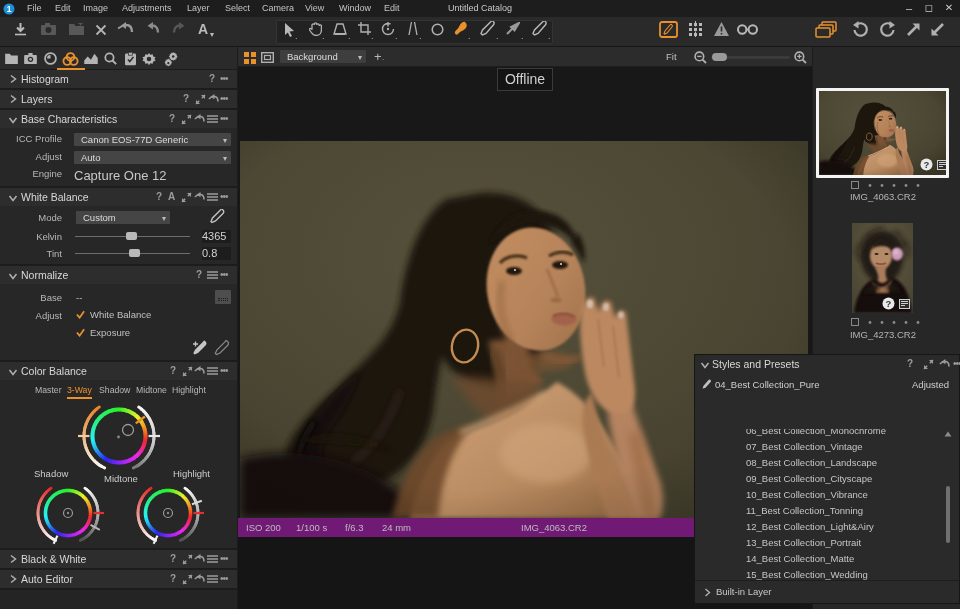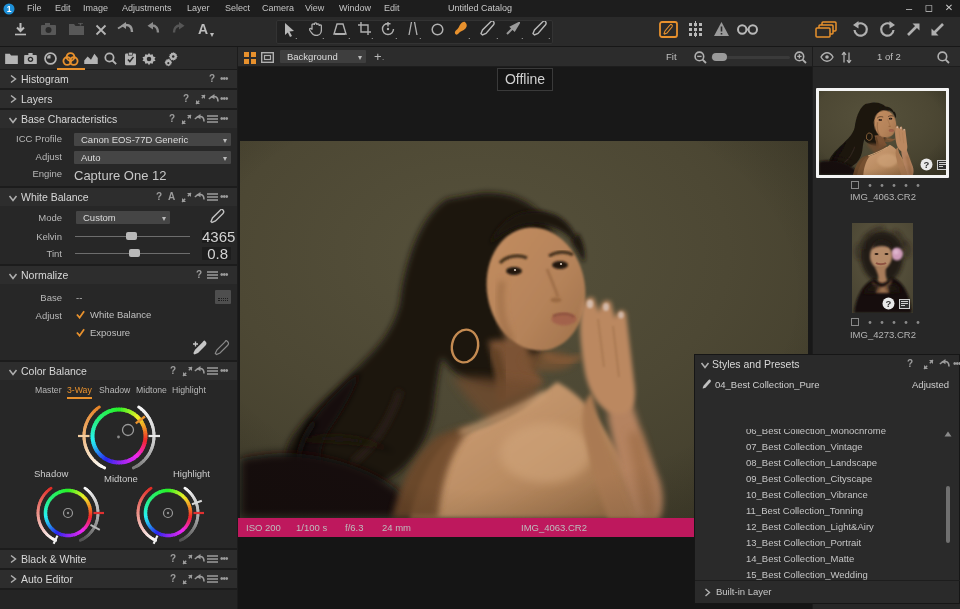--- a/index.html
+++ b/index.html
@@ -21,32 +21,32 @@
 
 #leftpanel { position:absolute; left:0; top:47px; width:237px; height:562px; background:#272727; }
 #tooltabs { position:absolute; left:0; top:0; width:237px; height:23px; background:#2a2a2a; border-bottom:1px solid #1b1b1b; }
 .sechead { position:absolute; left:0; width:237px; height:18px; background:#2d2d2d; }
 .sechead .chev { position:absolute; left:8px; top:4px; width:10px; height:10px; color:#b0b0b0; }
 .sechead .ttl { position:absolute; left:21px; top:3px; font-size:10.5px; color:#d8d8d8; }
 .sep { position:absolute; left:0; width:237px; height:2px; background:#1c1c1c; }
 .lbl { position:absolute; width:62px; text-align:right; font-size:9.5px; color:#b8b8b8; }
 .dd { position:absolute; height:13px; background:#454545; border-radius:1px; color:#dcdcdc; font-size:9.5px; line-height:13px; padding-left:7px; }
 .dd .dchev { position:absolute; right:4px; top:1px; color:#bbbbbb; font-size:8px; }
-.valbox { position:absolute; width:29px; height:13px; background:#1d1d1d; border-radius:1px; color:#d2d2d2; font-size:15px; line-height:13px; text-align:right; padding-right:3px; }
+.valbox { position:absolute; width:29px; height:13px; background:#1d1d1d; border-radius:1px; color:#d2d2d2; font-size:11px; line-height:13px; padding-right:3px; }
 .sldtrack { position:absolute; height:1px; background:#6d6d6d; }
 .sldthumb { position:absolute; width:11px; height:8px; background:#b9b9b9; border-radius:2px; top:-4px; }
 .chk { position:absolute; width:9px; height:9px; }
 .tab { position:absolute; top:0; font-size:8.7px; color:#b8b8b8; }
 
 
 #viewer { position:absolute; left:238px; top:47px; width:574px; height:562px; background:#181818; }
 #vtoolbar { position:absolute; left:0; top:0; width:574px; height:20px; background:#2c2c2c; border-bottom:1px solid #1d1d1d; }
 #offline { position:absolute; left:259px; top:21px; width:56px; height:23px; background:#141414; border:1px solid #3a3a3a; color:#d0d0d0; font-size:14px; text-align:center; line-height:21px; }
 #photo { position:absolute; left:2px; top:94px; width:568px; height:377px; }
-#infobar { position:absolute; left:0; top:471px; width:574px; height:19px; background:#be185d; color:#bdbdbd; font-size:9.5px; line-height:19px; }
+#infobar { position:absolute; left:0; top:471px; width:574px; height:19px; background:#701a75; color:#bdbdbd; font-size:9.5px; line-height:19px; }
 #belowinfo { position:absolute; left:0; top:490px; width:574px; height:72px; background:#151515; }
 
 
 #browser { position:absolute; left:813px; top:47px; width:147px; height:562px; background:#272727; }
 #btoolbar { position:absolute; left:0; top:0; width:147px; height:20px; background:#2c2c2c; border-bottom:1px solid #1d1d1d; }
 
 
 #stylespanel { position:absolute; left:694px; top:354px; width:266px; height:250px; background:#2a2a2a; border:1px solid #161616; }
 .srow { position:absolute; left:0; width:266px; font-size:9.5px; color:#c6c6c6; }
 </style>
@@ -973,35 +973,20 @@
     <span class="abs" style="left:8px">ISO 200</span>
     <span class="abs" style="left:58px">1/100 s</span>
     <span class="abs" style="left:107px">f/6.3</span>
     <span class="abs" style="left:144px">24 mm</span>
     <span class="abs" style="left:283px">IMG_4063.CR2</span>
   </div>
   <div id="belowinfo"></div>
 </div>
 
 <div id="browser">
-  <div id="btoolbar">
-    <svg class="abs" style="left:7px;top:5px" width="14" height="10" viewBox="0 0 14 10">
-      <path d="M1 5 C3 1.5 5 0.8 7 0.8 C9 0.8 11 1.5 13 5 C11 8.5 9 9.2 7 9.2 C5 9.2 3 8.5 1 5 Z" fill="none" stroke="#b0b0b0" stroke-width="1.4"></path>
-      <circle cx="7" cy="5" r="1.8" fill="#b0b0b0"></circle>
-    </svg>
-    <svg class="abs" style="left:28px;top:4px" width="11" height="13" viewBox="0 0 11 13">
-      <path d="M3 11.5 V2 M3 1 L1 4 M3 1 L5 4" stroke="#b0b0b0" stroke-width="1.3" fill="none"></path>
-      <path d="M8 1.5 V11 M8 12 L6 9 M8 12 L10 9" stroke="#b0b0b0" stroke-width="1.3" fill="none"></path>
-    </svg>
-    <div class="abs" style="left:64px;top:4px;color:#c0c0c0;font-size:9.5px">1 of 2</div>
-    <svg class="abs" style="left:124px;top:4px" width="13" height="13" viewBox="0 0 13 13">
-      <circle cx="5.4" cy="5.4" r="4.3" fill="none" stroke="#b0b0b0" stroke-width="1.6"></circle>
-      <path d="M8.6 8.6 L12 12" stroke="#b0b0b0" stroke-width="1.8"></path>
-    </svg>
-  </div>
 
   <div class="abs" style="left:3px;top:41px;width:133px;height:90px;background:#f4f4f4;border-radius:1px"></div>
   <div class="abs" style="left:6px;top:44px;width:127px;height:84px;overflow:hidden">
     <svg width="127" height="84" viewBox="0 0 568 377" preserveAspectRatio="none">
           <use href="#photoart"></use>
         </svg>
     <svg class="abs" style="left:101px;top:67px" width="13" height="13" viewBox="0 0 13 13">
       <circle cx="6.5" cy="6.5" r="6" fill="#e9e9e9"></circle>
       <text x="6.5" y="9.8" font-size="9.5" font-weight="bold" fill="#333" text-anchor="middle" font-family="Liberation Sans">?</text>
     </svg>

